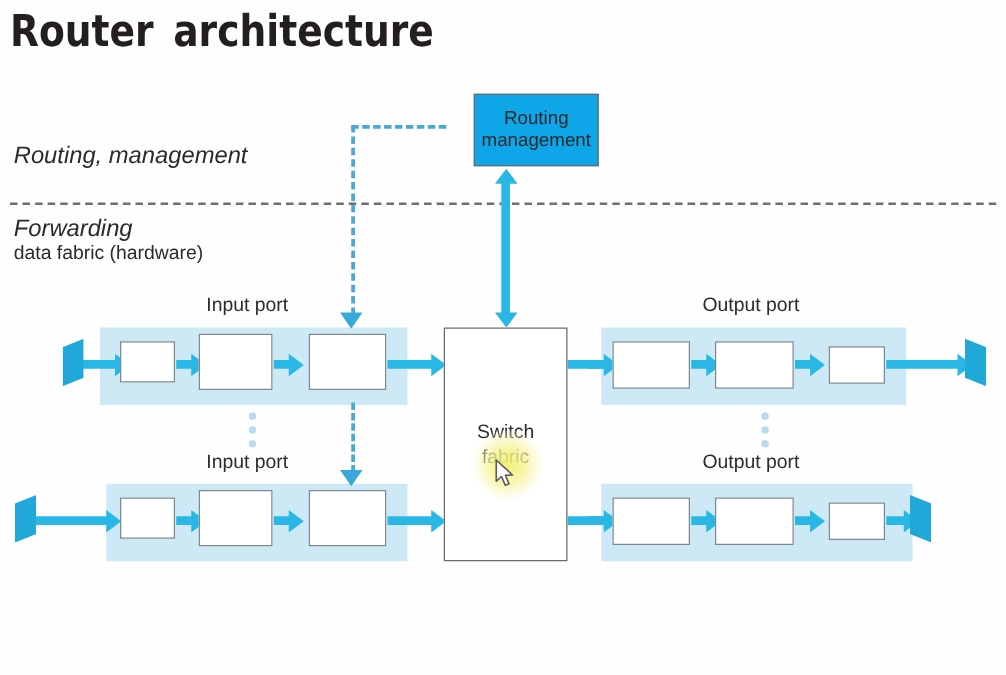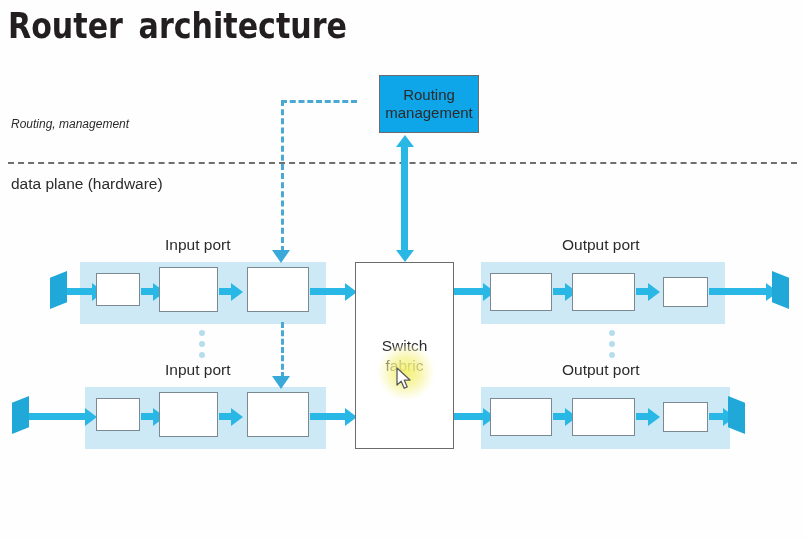--- a/index.html
+++ b/index.html
@@ -33,21 +33,21 @@
   }
 
   
   .plane-label {
     position: absolute;
     color: #2b2b2b;
     white-space: nowrap;
   }
   .plane-label .l1 {
     font-style: italic;
-    font-size: 12px;
+    font-size: 19px;
     display: block;
     line-height: 19px;
   }
   .plane-label .l2 {
     font-style: normal;
     font-size: 15.5px;
     display: block;
     line-height: 19px;
   }
   #control-plane-label { left: 11px; top: 115px; }
@@ -239,21 +239,22 @@
 
 <div id="slide">
 
   <div id="title">Router  architecture</div>
 
   <div class="plane-label" id="control-plane-label">
     <span class="l1">Routing, management</span>
   </div>
 
   <div class="plane-label" id="forwarding-plane-label">
-    <span class="l2">data plane (hardware)</span>
+    <span class="l1">Forwarding</span>
+    <span class="l2">data fabric (hardware)</span>
   </div>
 
   <div id="plane-divider"></div>
 
   <div id="routing-processor">
     <span>
       <span>Routing</span><br>
       <span>management</span>
     </span>
   </div>

